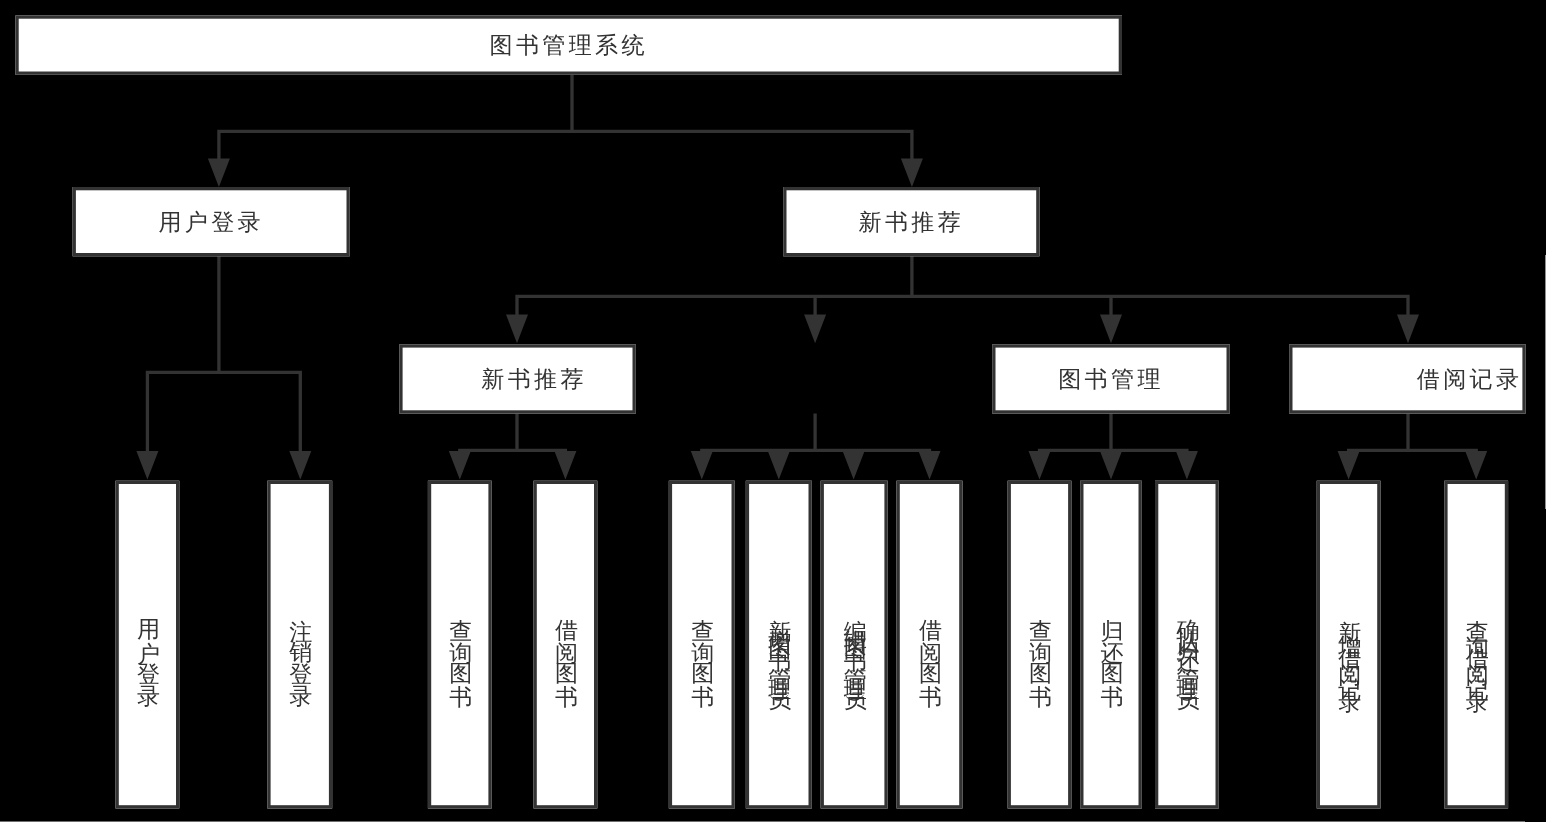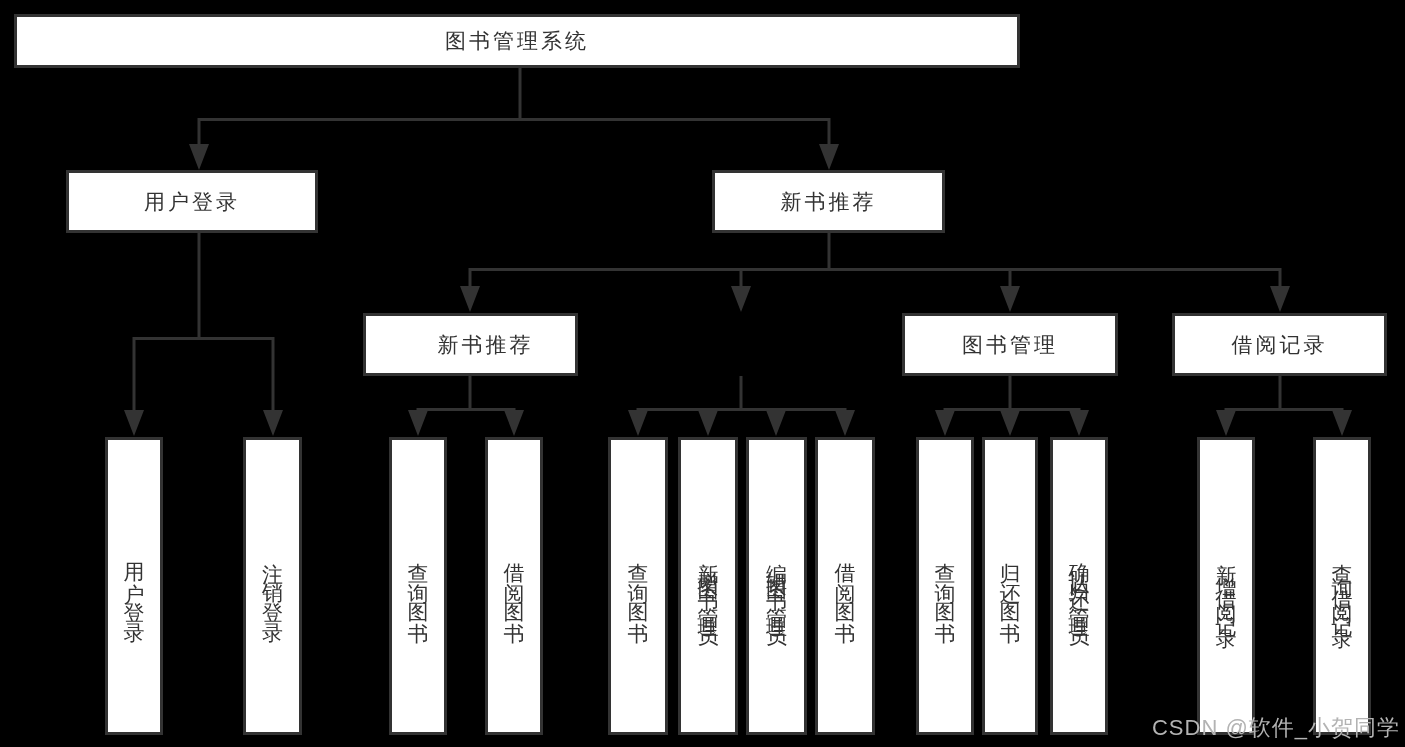--- a/index.html
+++ b/index.html
@@ -89,21 +89,21 @@
   <div class="node" style="left:712px; top:170px; width:233px; height:63px;">
     <span class="hlabel">新书推荐</span>
   </div>
 
   <div class="node" style="left:363px; top:313px; width:215px; height:63px;padding-left:30px;">
     <span class="hlabel">新书推荐</span>
   </div>
   <div class="node" style="left:902px; top:313px; width:216px; height:63px;">
     <span class="hlabel">图书管理</span>
   </div>
-  <div class="node" style="left:1172px; top:313px; width:215px; height:63px;">
+  <div class="node" style="left:1172px; top:313px; width:215px; height:63px;justify-content:flex-end;">
     <span class="hlabel">借阅记录</span>
   </div>
 
   <div class="node v4" style="left:105px; top:437px; width:58px; height:298px;">
     <span class="vtext">用户登录</span>
   </div>
   <div class="node v4" style="left:243px; top:437px; width:59px; height:298px;">
     <span class="vtext">注销登录</span>
   </div>
 
@@ -137,15 +137,14 @@
     <span class="vtext">确认归还（管理员）</span>
   </div>
 
   <div class="node v6" style="left:1197px; top:437px; width:58px; height:298px;">
     <span class="vtext">新增借阅记录</span>
   </div>
   <div class="node v6" style="left:1313px; top:437px; width:58px; height:298px;">
     <span class="vtext">查询借阅记录</span>
   </div>
 
-  <div class="watermark">CSDN @软件_小贺同学</div>
 
 </div>
 
 </body></html>

